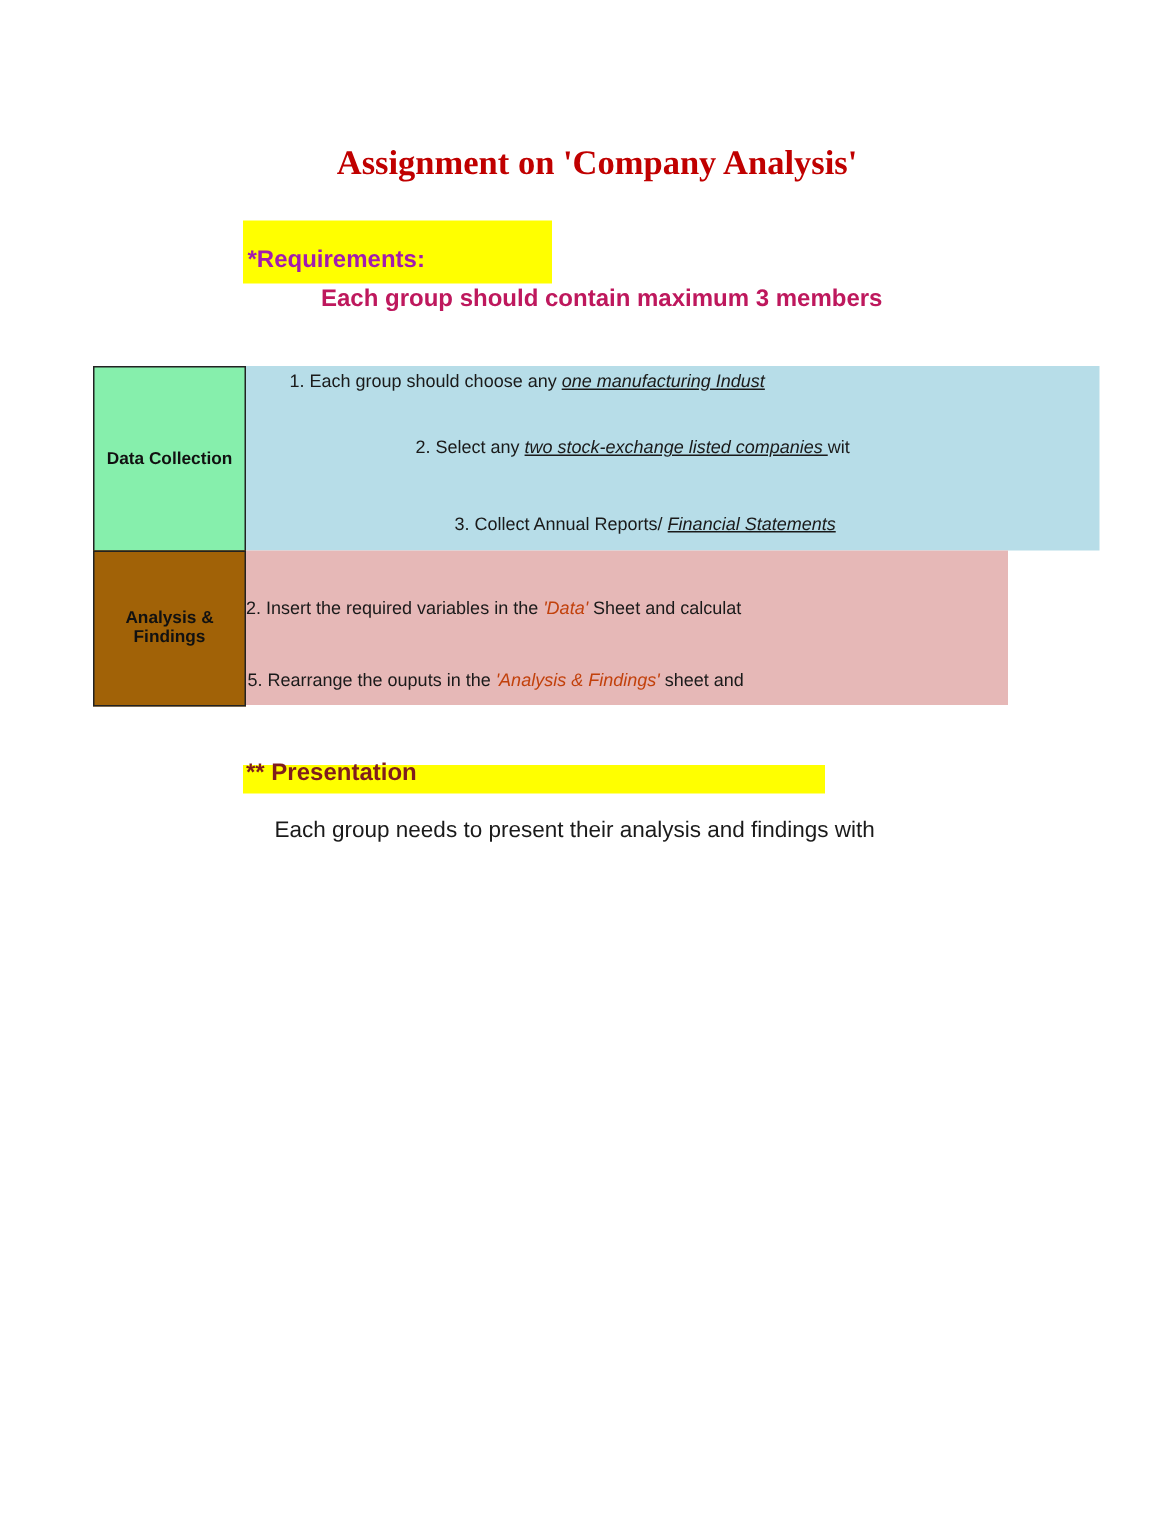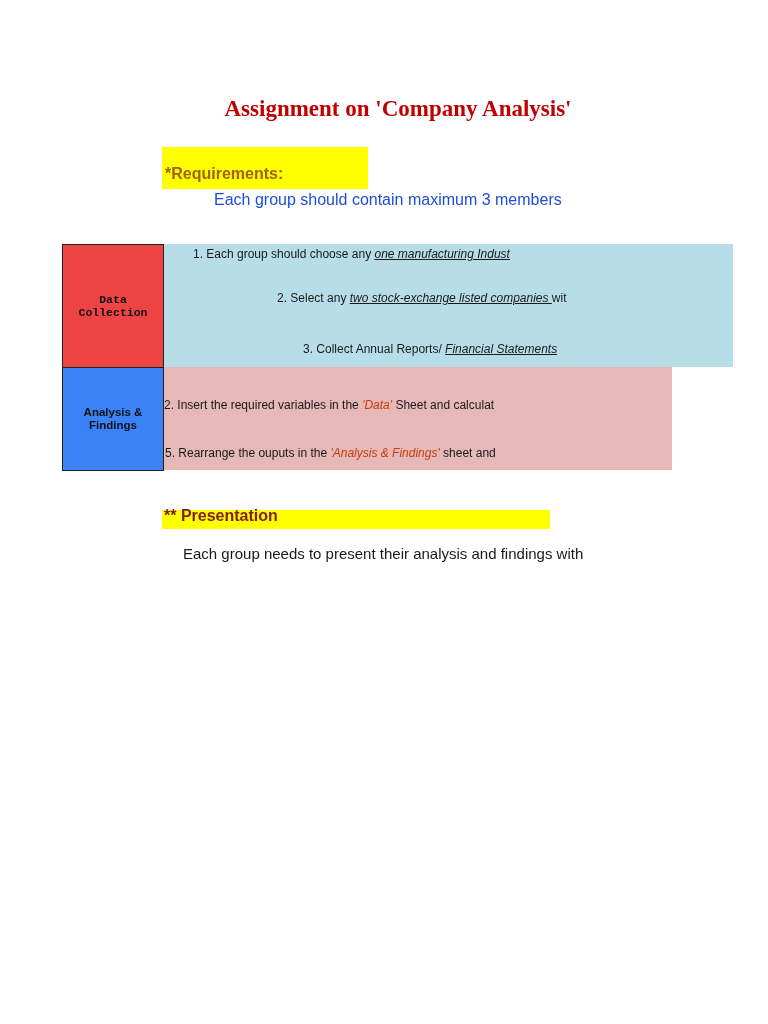--- a/index.html
+++ b/index.html
@@ -30,28 +30,28 @@
 
     .req-box {
       left: 162px; top: 147px;
       width: 206px; height: 42px;
       background: #ffff00;
     }
     .req-label {
       left: 165px; top: 165px;
       font-weight: bold;
       font-size: 16px;
-      color: #a16207;
+      color: #a21caf;
       white-space: nowrap;
     }
     .req-note {
       left: 214px; top: 191px;
-      font-weight: normal;
+      font-weight: bold;
       font-size: 16px;
-      color: #1d4ed8;
+      color: #be185d;
       white-space: nowrap;
     }
 
     .band-blue {
       left: 163px; top: 244px;
       width: 570px; height: 123px;
       background: #b7dde8;
     }
     .band-pink {
       left: 163px; top: 367px;
@@ -68,27 +68,26 @@
       justify-content: center;
       text-align: center;
       font-weight: bold;
       font-size: 11.5px;
       line-height: 13px;
       color: #111111;
       box-sizing: border-box;
     }
     .label-dc {
       top: 244px; height: 124px;
-      background: #ef4444;
+      background: #86efac;
       width: 102px;
-      font-family: Liberation Mono, monospace;
     }
     .label-af {
       top: 367px; height: 104px;
-      background: #3b82f6;
+      background: #a16207;
       width: 102px;
     }
 
     .line {
       font-size: 12px;
       white-space: nowrap;
       color: #1a1a1a;
       overflow: hidden;
     }
     .clip-blue { left: 163px; width: 510px; }

